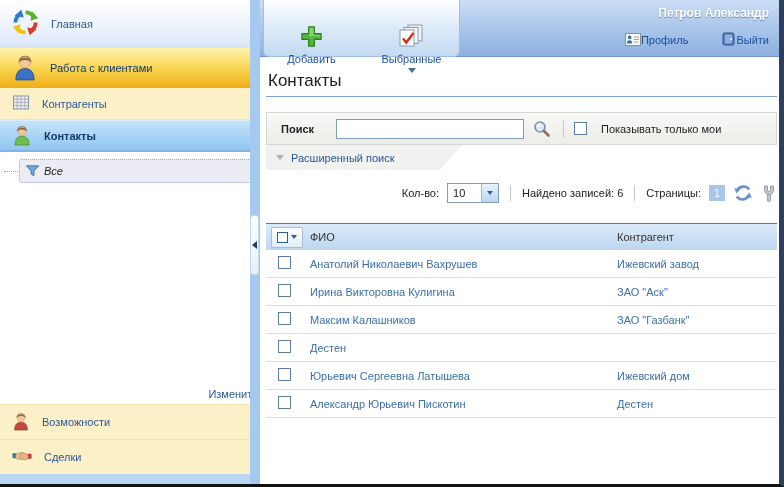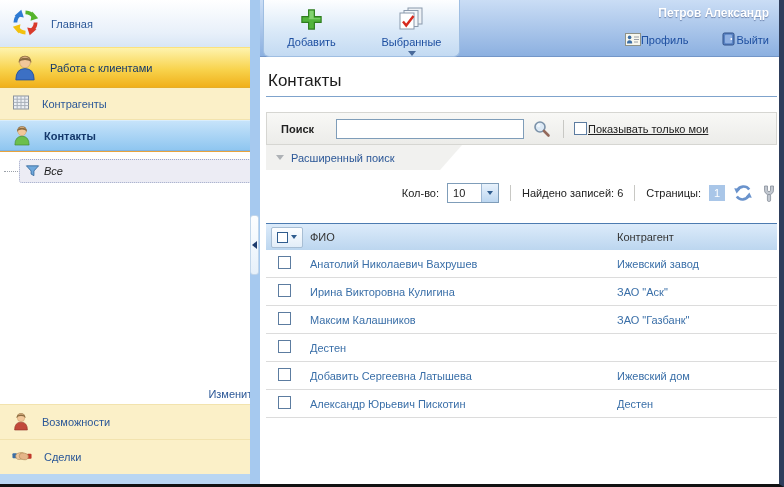--- a/index.html
+++ b/index.html
@@ -40,21 +40,21 @@
   .split-arrow { width:0; height:0; border-top:4px solid transparent; border-bottom:4px solid transparent;
                  border-right:5px solid #1E3C6E; }
 
   
   .main { position:absolute; left:260px; top:0; right:0; bottom:0; background:#fff; }
   .hdr { height:57px; background:linear-gradient(#CADDF5,#8CB0E0); border-bottom:1px solid #7396C8; position:relative; }
 
   .toolbar-panel { position:absolute; left:3px; top:0; width:197px; height:57px;
                    background:linear-gradient(#FDFEFF,#DAE9F8 55%,#C3DAF2);
                    border:1px solid #9FBEE2; border-top:none; border-radius:0 0 6px 6px;
-                   display:flex; align-items:flex-start; justify-content:center; gap:22px; padding-top:5px; }
+                   display:flex; align-items:flex-start; justify-content:center; gap:22px; padding-top:22px; }
   .tb-btn { width:78px; display:flex; flex-direction:column; align-items:center; gap:2px; cursor:pointer;
             color:#1E4FA0; padding:2px 0; border-radius:3px; }
   .tb-caret { width:0; height:0; border-left:4px solid transparent; border-right:4px solid transparent;
               border-top:5px solid #4A6A9A; margin-top:1px; }
 
   .user-area { position:absolute; right:10px; top:6px; text-align:right; }
   .user-name { color:#fff; font-weight:bold; font-size:12px; text-shadow:0 1px 1px rgba(20,40,90,.45); }
   .user-links { margin-top:12px; display:flex; justify-content:flex-end; gap:34px; }
   .hdr-link { display:flex; align-items:center; color:#1E4FA0; cursor:pointer; }
 
@@ -65,21 +65,21 @@
 
   .search-panel { margin-top:15px; width:511px; position:relative; }
   .search-row { height:33px; background:linear-gradient(#F8F8F6,#ECECE9);
                 border:1px solid #D6D6D2; display:flex; align-items:center; }
   .search-lbl { font-weight:bold; margin-left:14px; }
   .search-input { margin-left:22px; width:188px; height:20px; border:1px solid #7F9DB9; background:#fff;
                   font:11px "Liberation Sans",sans-serif; padding:0 3px; }
   .search-mag { margin-left:9px; cursor:pointer; display:flex; }
   .vdiv { width:1px; height:18px; background:#C8C8C4; margin:0 10px 0 12px; }
   .chk { width:13px; height:13px; background:#fff; border:1px solid #5C7CA0; display:inline-block; cursor:pointer; }
-  .mine-lbl { margin-left:1px;text-decoration:underline; }
+  .mine-lbl { margin-left:14px; }
   .adv-tab { width:196px; height:25px; background:#F1F1EF;
              clip-path:polygon(0 0, 196px 0, 174px 25px, 0 25px);
              filter:drop-shadow(0 1px 0 #C9C9C5) drop-shadow(1px 0 0 #D6D6D2);
              display:flex; align-items:center; gap:7px; padding-left:10px; }
   .adv-arrow { width:0; height:0; border-left:4px solid transparent; border-right:4px solid transparent;
                border-top:5px solid #AEB2B6; }
   .adv-link { color:#2B5797; cursor:pointer; }
 
   .pag-row { margin-top:13px; width:511px; display:flex; justify-content:flex-end; align-items:center; gap:8px; }
   .sel-box { width:52px; height:20px; border:1px solid #7F9DB9; background:#fff; display:flex; cursor:pointer; }
@@ -349,21 +349,21 @@
               <span class="cell-link">ЗАО "Газбанк"</span>
             </div>
 
             <div class="grid-row">
               <span><span class="chk"></span></span>
               <span class="cell-link">Дестен</span>
             </div>
 
             <div class="grid-row">
               <span><span class="chk"></span></span>
-              <span class="cell-link">Добавить Сергеевна Латышева</span>
+              <span class="cell-link">Юрьевич Сергеевна Латышева</span>
               <span class="cell-link">Ижевский дом</span>
             </div>
 
             <div class="grid-row">
               <span><span class="chk"></span></span>
               <span class="cell-link">Александр Юрьевич Пискотин</span>
               <span class="cell-link">Дестен</span>
             </div>
           </div>
       </div>

